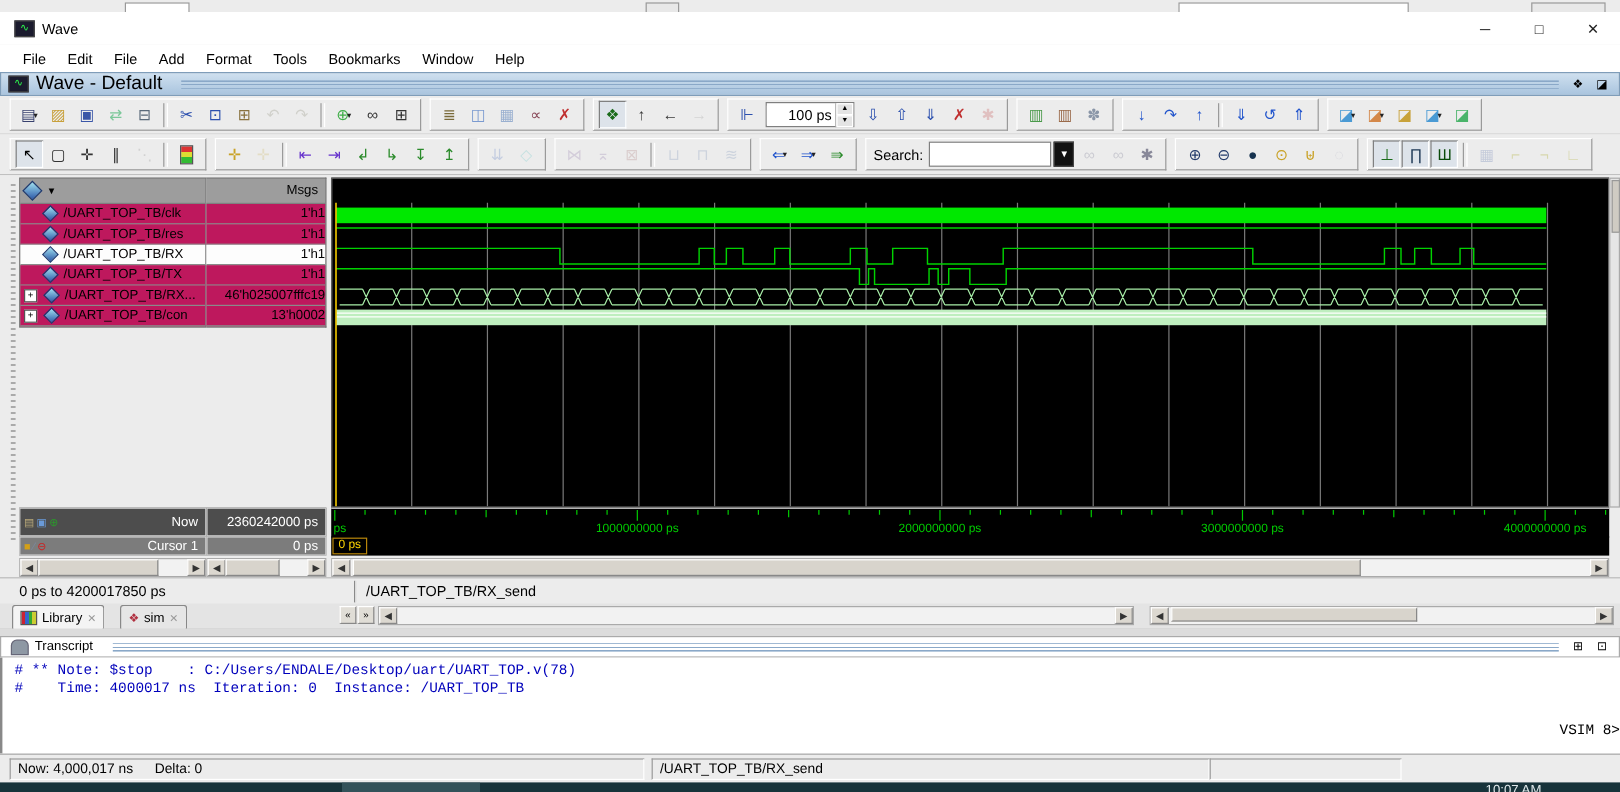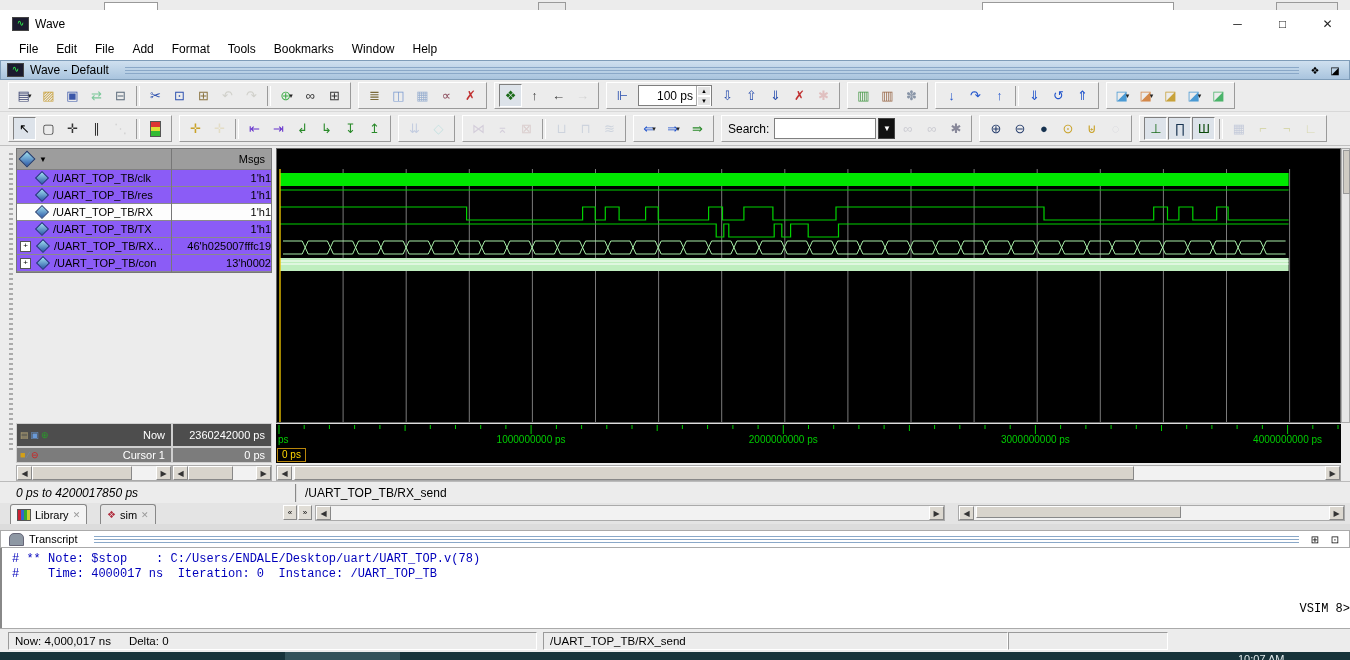--- a/index.html
+++ b/index.html
@@ -11,21 +11,21 @@
   .titlebar{position:absolute;left:0;top:10px;width:1350px;height:27px;background:#fff;display:flex;align-items:center;border-bottom:1px solid #eee;}
   .wave-ic{width:15px;height:12px;background:#1b1b2e;color:#2eff4e;font-size:9px;line-height:11px;text-align:center;margin:0 6px 0 12px;border:1px solid #444;}
   .win-title{font-size:12px;}
   .win-controls{margin-left:auto;display:flex;}
   .win-btn{width:45px;height:24px;display:flex;align-items:center;justify-content:center;font-size:12px;color:#222;}
   
   .menubar{position:absolute;left:0;top:37px;width:1350px;height:23px;background:#fff;display:flex;align-items:center;padding-left:10px;box-sizing:border-box;}
   .menu-item{padding:2px 9px;font-size:12px;}
   
   .pane-header{position:absolute;left:0;top:60px;width:1350px;height:20px;background:linear-gradient(#cfe0ef,#a9c4de);display:flex;align-items:center;border:1px solid #7f9db9;box-sizing:border-box;}
-  .pane-title{font-size:12px;margin-right:8px;}
+  .pane-title{font-size:16px;margin-right:8px;}
   .grip{flex:1;height:7px;margin:0 8px;background:repeating-linear-gradient(0deg,#8aa8c8 0 1px,transparent 1px 3px);}
   .ph-ic{width:16px;height:14px;display:flex;align-items:center;justify-content:center;font-size:10px;margin-right:4px;}
   
   .toolbar{position:absolute;left:0;width:1350px;background:#ececec;display:flex;align-items:center;padding-left:8px;box-sizing:border-box;}
   #toolbar1{top:80px;height:32px;border-bottom:1px solid #d8d8d8;}
   #toolbar2{top:112px;height:34px;border-bottom:1px solid #c0c0c0;}
   .tbgroup{display:flex;align-items:center;gap:1px;padding:2px 4px;margin-right:7px;border:1px solid;border-color:#fff #9a9a9a #9a9a9a #fff;background:#ececec;height:27px;box-sizing:border-box;}
   .tbbtn{width:21px;height:21px;display:flex;align-items:center;justify-content:center;border:1px solid transparent;}
   .tbbtn.pressed{border-color:#808080 #fff #fff #808080;background:#dde3ea;}
   .tbbtn .glyph{font-size:13px;line-height:13px;}
@@ -40,21 +40,21 @@
   .search-input{width:96px;height:17px;border:1px solid #7f7f7f;font-size:12px;font-family:"Liberation Sans",sans-serif;}
   .search-dd{width:15px;height:19px;background:#111;color:#fff;font-size:8px;display:flex;align-items:center;justify-content:center;margin-left:1px;border:1px solid #444;}
   
   .wavepanel{position:absolute;left:0;top:146px;width:1350px;height:335px;background:#ececec;}
   .vgrip{position:absolute;left:9px;top:4px;width:4px;height:300px;background:repeating-linear-gradient(0deg,#aaa 0 2px,transparent 2px 5px);}
   .col-names{position:absolute;left:16px;top:2px;width:156px;background:#a9a9a9;border:1px solid #777;box-sizing:border-box;}
   .col-values{position:absolute;left:172px;top:2px;width:100px;background:#a9a9a9;border:1px solid #777;border-left:0;box-sizing:border-box;}
   .col-head{height:20px;background:#9d9d9d;border-bottom:1px solid #808080;display:flex;align-items:center;font-size:11px;}
   .diamond{width:8px;height:8px;background:linear-gradient(135deg,#9fe0f0,#2d59a8);transform:rotate(45deg);margin:0 6px 0 4px;flex:none;border:1px solid #1d3a70;}
   .diamond.big{width:10px;height:10px;}
-  .sigrow,.valrow{height:17px;display:flex;align-items:center;border-bottom:1px solid #8a8a8a;font-size:11px;box-sizing:border-box;background:#8b5cf6;white-space:nowrap;overflow:hidden;}
+  .sigrow,.valrow{height:17px;display:flex;align-items:center;border-bottom:1px solid #8a8a8a;font-size:11px;box-sizing:border-box;background:#be185d;white-space:nowrap;overflow:hidden;}
   .sigrow.sel,.valrow.sel{background:#fdfdfd;}
   .expand-box{width:9px;height:9px;background:#fff;border:1px solid #555;font-size:8px;line-height:7px;text-align:center;margin:0 3px 0 3px;flex:none;}
   .indent{width:16px;flex:none;}
   .valrow{padding-left:4px;justify-content:flex-end;}
   .wavearea{position:absolute;left:276px;top:2px;width:1065px;height:275px;background:#000;border:1px solid #666;box-sizing:border-box;}
   .vscroll{position:absolute;left:1341px;top:2px;width:9px;height:275px;background:#e6e6e6;border:1px solid #aaa;box-sizing:border-box;}
   .vthumb{position:absolute;left:1px;top:1px;width:5px;height:42px;background:#cfcbc3;border:1px solid #999;}
   .timeline{position:absolute;left:276px;top:277px;width:1065px;height:24px;background:#000;border-top:1px solid #ddd;}
   .cursorstrip{position:absolute;left:276px;top:301px;width:1065px;height:16px;background:#000;}
   .cursorbox{position:absolute;left:1px;top:1px;padding:0 4px;border:1px solid #b8860b;color:#ffd700;font-size:10px;line-height:12px;background:#000;}
@@ -626,21 +626,21 @@
     <div class="hscroll" style="left:276px;width:1065px;">
       <span class="sb-btn">◀</span>
       <span class="sb-track">
           <span class="sb-thumb" style="left:2px;width:840px;"></span>
         </span>
       <span class="sb-btn">▶</span>
     </div>
   </div>
 
   <div class="statusrow">
-    <div class="statcell" style="left:8px;width:289px;font-style:italic;">0 ps to 4200017850 ps</div>
+    <div class="statcell" style="left:8px;width:289px;">0 ps to 4200017850 ps</div>
     <div class="statcell" style="left:297px;width:1045px;border-right:0;">/UART_TOP_TB/RX_send</div>
   </div>
 
   <div class="tabrow">
     <div class="tab" style="left:10px;">
       <span class="lib-ic"></span>
       <span>Library</span>
       <span class="tab-x">✕</span>
     </div>
     <div class="tab" style="left:100px;background:#e6e6e6;">

